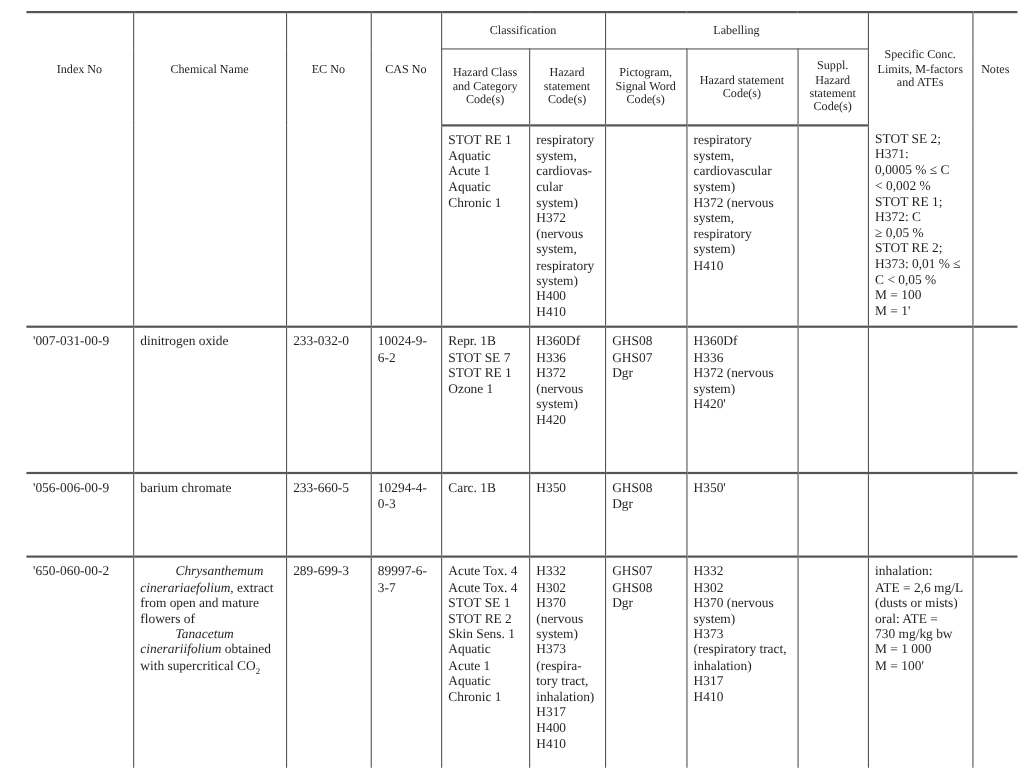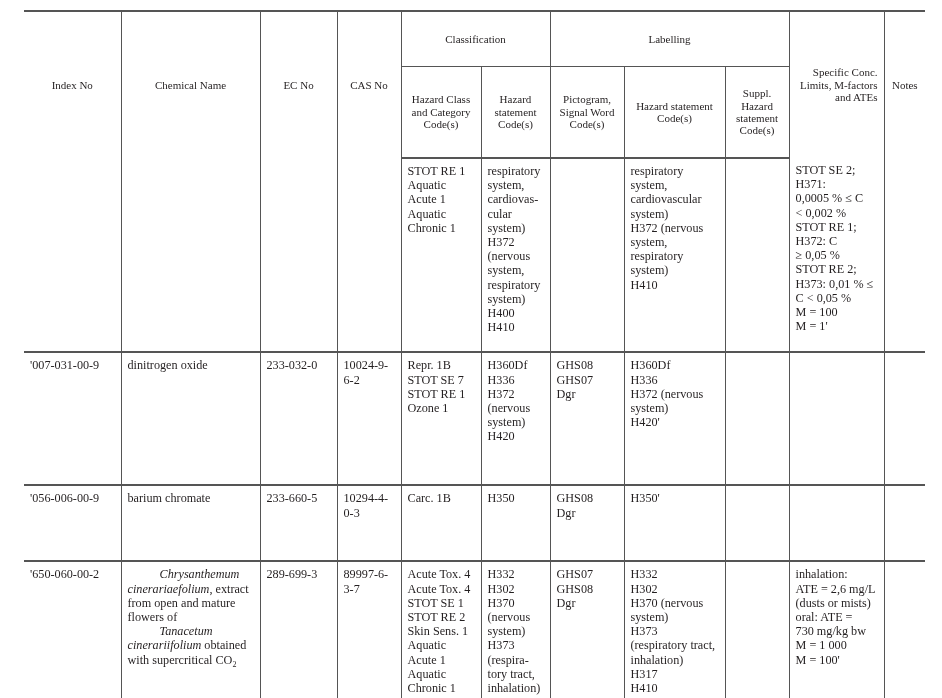--- a/index.html
+++ b/index.html
@@ -1,28 +1,28 @@
 <!DOCTYPE html>
 <html><head>
 <meta charset="utf-8">
 <style>
   html, body { margin: 0; padding: 0; background: #ffffff; }
   body { width: 942px; height: 698px; position: relative; overflow: hidden;
          font-family: "Liberation Serif", "DejaVu Serif", serif; color: #231f20; }
   table.doc { position: absolute; left: 24px; top: 10px; border-collapse: collapse;
               table-layout: fixed; width: 901px; font-size: 12.2px; line-height: 14.2px; }
   table.doc th, table.doc td { border-left: 1px solid #555; border-right: 1px solid #555;
-              padding: 17px 6px; vertical-align: top; }
+              padding: 6px 6px; vertical-align: top; }
   table.doc th { font-weight: normal; text-align: center; vertical-align: middle; font-size: 11px; line-height: 12.4px; }
   table.doc tr.h1 th { border-top: 2px solid #555; }
   table.doc tr.h1 th.grp { height: 20px; border-bottom: 1px solid #555; }
   table.doc tr.h2 th { height: 56px; border-bottom: 2px solid #555; }
   table.doc th.first, table.doc td.first { border-left: none; }
   table.doc th.last, table.doc td.last { border-right: none; }
-  table.doc th.left { text-align: right; }
+  table.doc th.left { text-align: center; }
   table.doc td { padding-top: 5px; }
   table.doc tr.row td { border-bottom: 2px solid #555; }
   .line { display: block; white-space: nowrap; }
   i { font-style: italic; margin-left: 32px; }
   sub { font-size: 8px; line-height: 0; }
 </style>
 </head>
 <body>
 
 <table class="doc">

